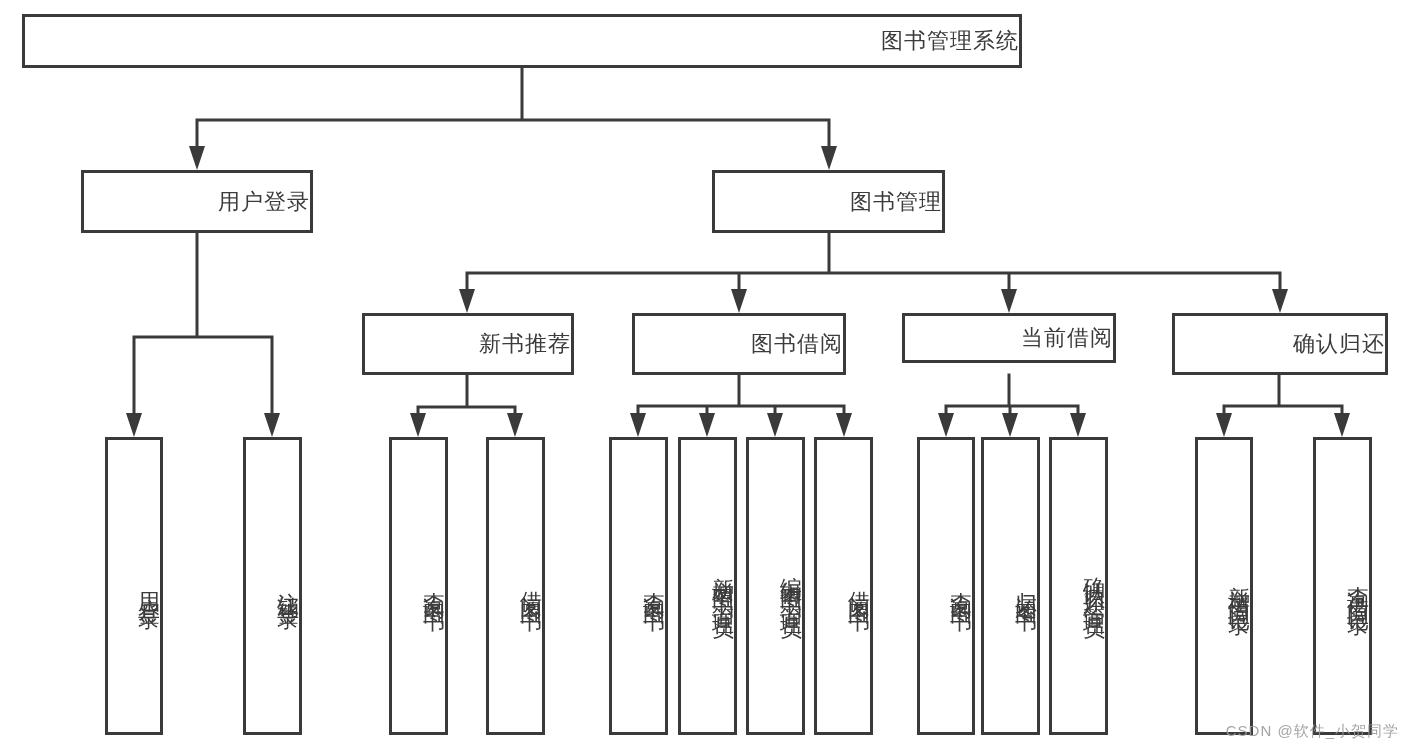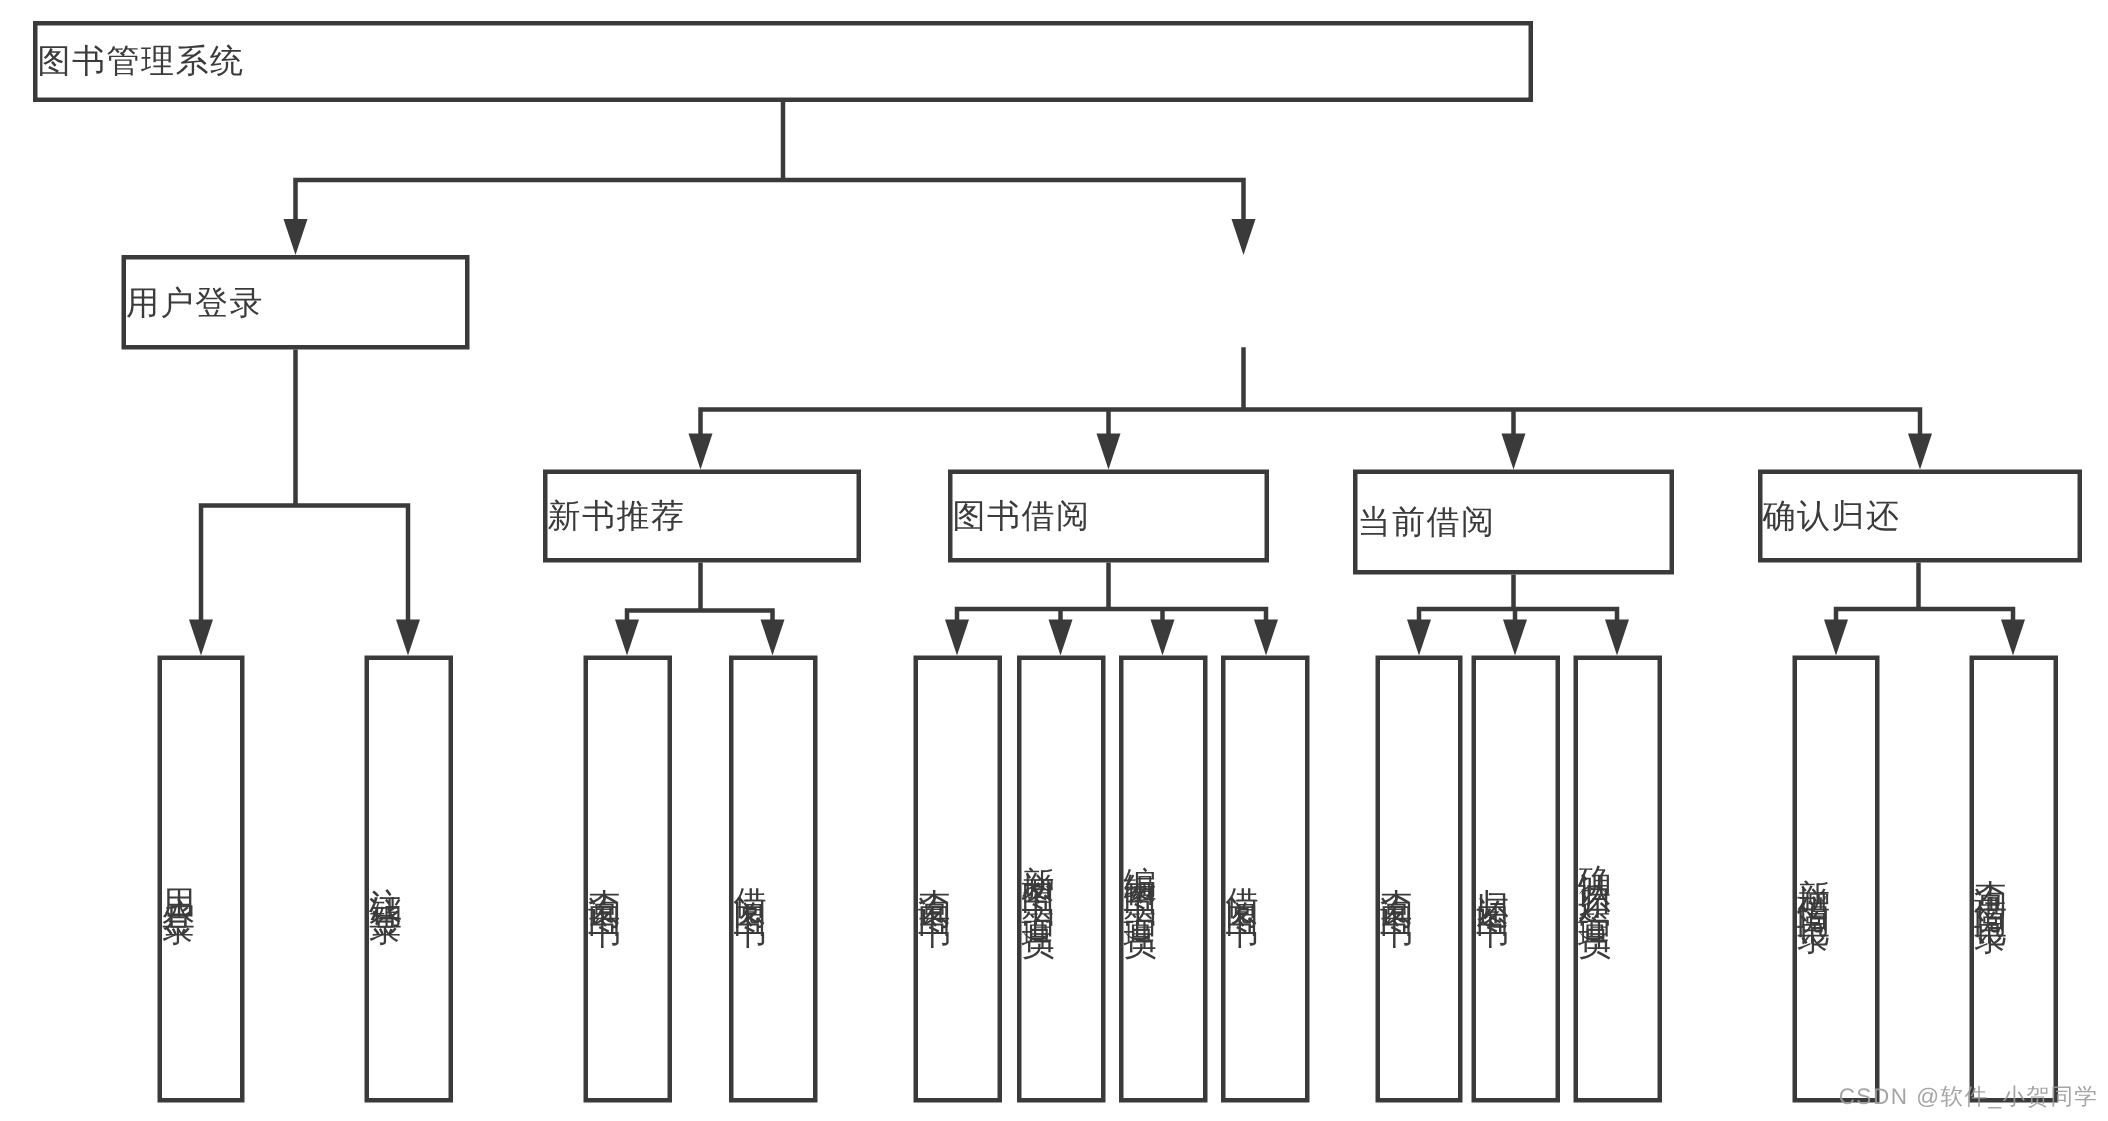--- a/index.html
+++ b/index.html
@@ -27,21 +27,21 @@
   svg.connectors path.arrows {
     fill: var(--stroke, #3a3a3a);
     stroke: none;
   }
   .box {
     position: absolute;
     border: 3px solid var(--stroke, #3a3a3a);
     background: var(--box_fill, #ffffff);
     display: flex;
     align-items: center;
-    justify-content: flex-start;
+    justify-content: flex-end;
     color: var(--text, #3b3b3b);
   }
   .box.h .label {
     font-size: 22px;
     letter-spacing: 1px;
     white-space: nowrap;
   }
   .box.v .label {
     writing-mode: vertical-rl;
     text-orientation: mixed;
@@ -123,28 +123,31 @@
       M1334 413 L1350 413 L1342 437 Z"></path>
   </svg>
 
   <div class="box h" style="left:22px; top:14px; width:1000px; height:54px">
     <span class="label">图书管理系统</span>
   </div>
 
   <div class="box h" style="left:81px; top:170px; width:232px; height:63px">
     <span class="label">用户登录</span>
   </div>
+  <div class="box h" style="left:712px; top:170px; width:233px; height:63px">
+    <span class="label">图书管理</span>
+  </div>
 
   <div class="box h" style="left:632px; top:313px; width:214px; height:62px">
     <span class="label">图书借阅</span>
   </div>
   <div class="box h" style="left:362px; top:313px; width:212px; height:62px">
     <span class="label">新书推荐</span>
   </div>
-  <div class="box h" style="left:902px; top:313px; width:214px; height:70px">
+  <div class="box h" style="left:902px; top:313px; width:214px; height:50px">
     <span class="label">当前借阅</span>
   </div>
   <div class="box h" style="left:1172px; top:313px; width:216px; height:62px">
     <span class="label">确认归还</span>
   </div>
 
   <div class="box v" style="left:105px; top:437px; width:58px; height:298px">
     <span class="label">用户登录</span>
   </div>
   <div class="box v" style="left:243px; top:437px; width:59px; height:298px">

